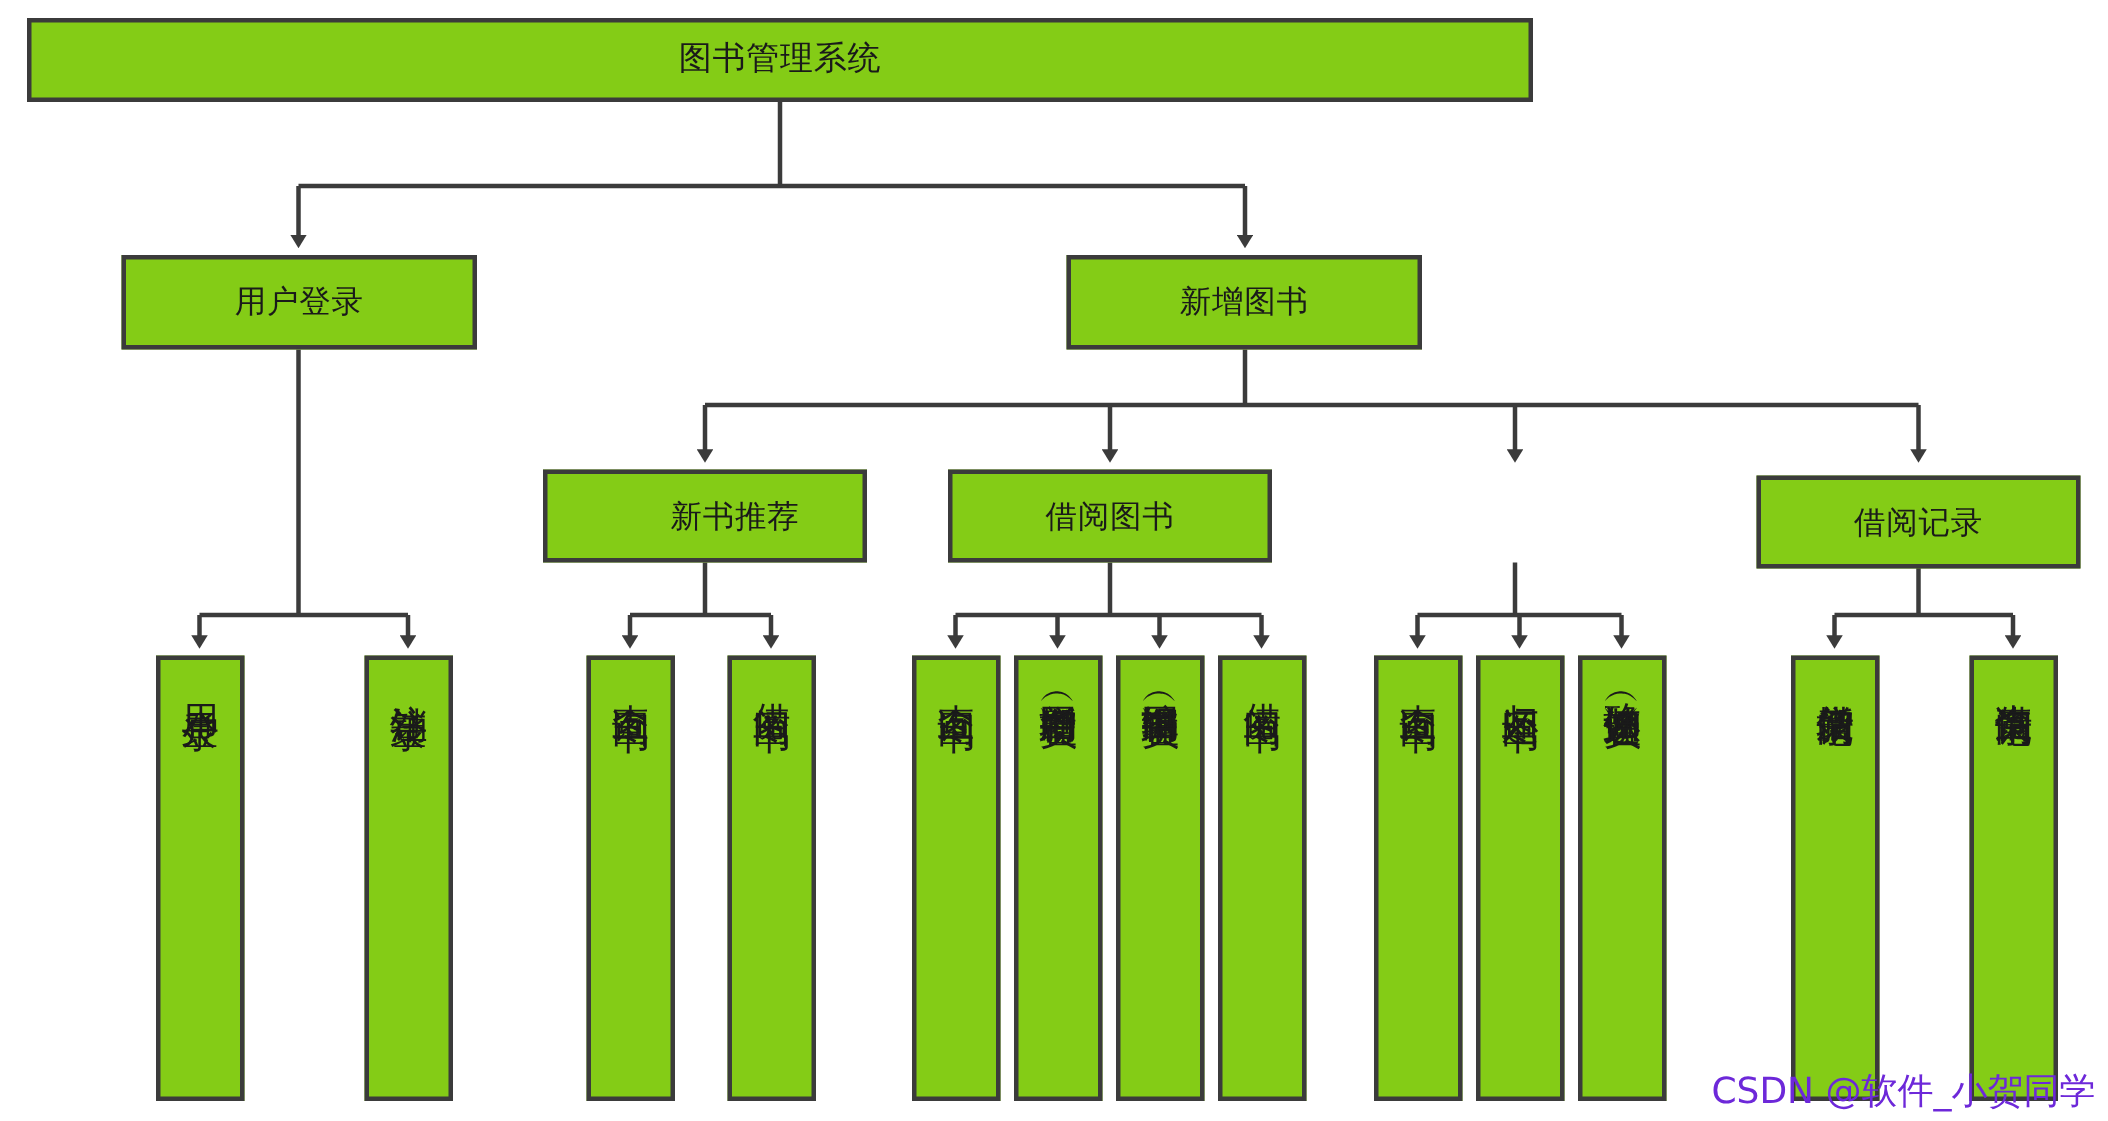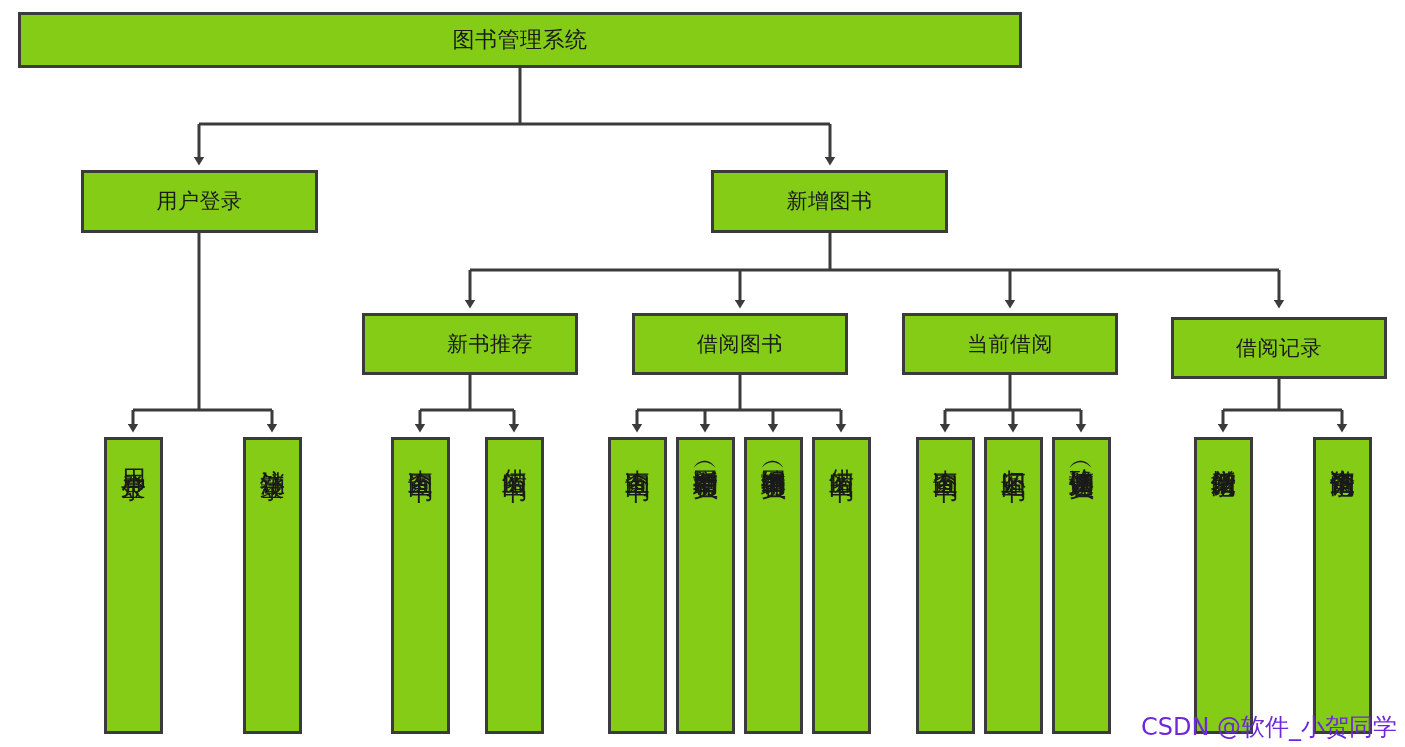--- a/index.html
+++ b/index.html
@@ -138,23 +138,20 @@
   <div class="node horiz" style="left:711px; top:170px; width:237px; height:63px;">
     <span class="lbl">新增图书</span>
   </div>
 
   <div class="node horiz" style="left:362px; top:313px; width:216px; height:62px;padding-left:40px;">
     <span class="lbl">新书推荐</span>
   </div>
   <div class="node horiz" style="left:632px; top:313px; width:216px; height:62px;">
     <span class="lbl">借阅图书</span>
   </div>
-  <div class="node horiz" style="left:902px; top:313px; width:216px; height:62px;">
-    <span class="lbl">当前借阅</span>
-  </div>
   <div class="node horiz" style="left:1171px; top:317px; width:216px; height:62px;">
     <span class="lbl">借阅记录</span>
   </div>
 
   <div class="node vert" style="left:104px; top:437px; width:59px; height:297px;">
     <span class="lbl">用户登录</span>
   </div>
   <div class="node vert" style="left:243px; top:437px; width:59px; height:297px;">
     <span class="lbl">注销登录</span>
   </div>

